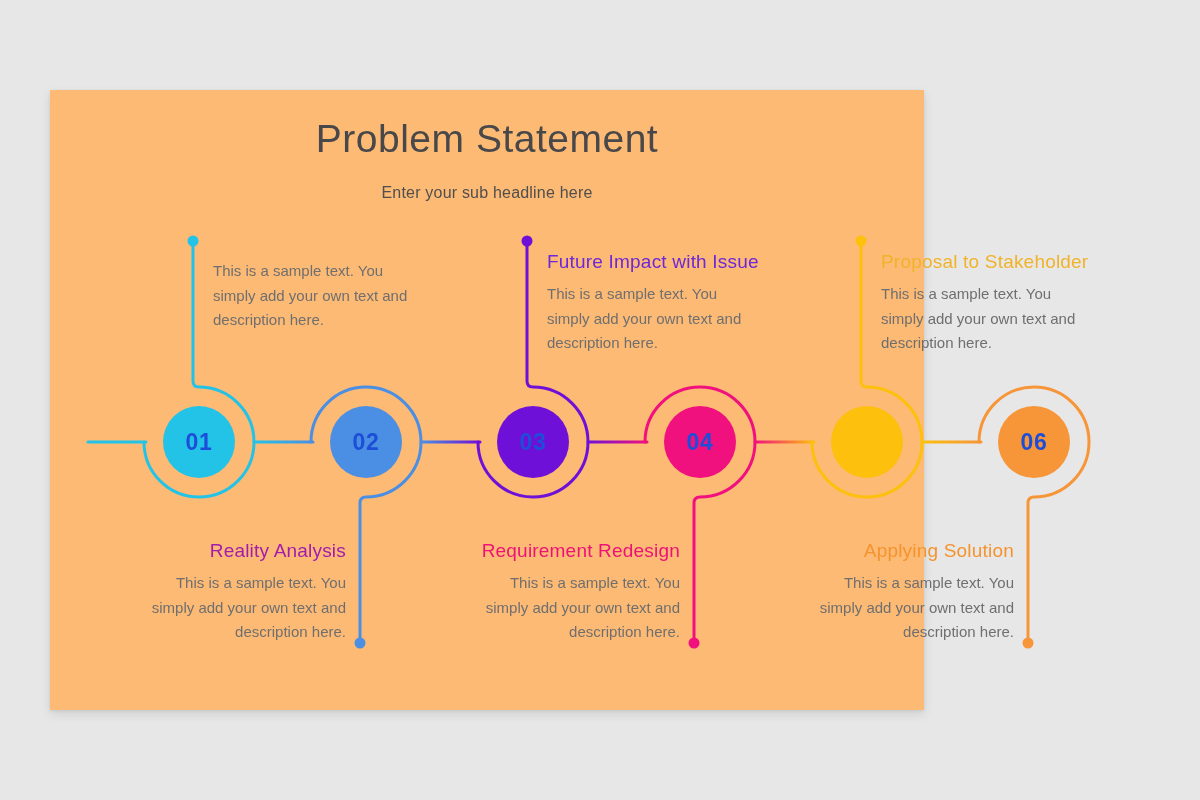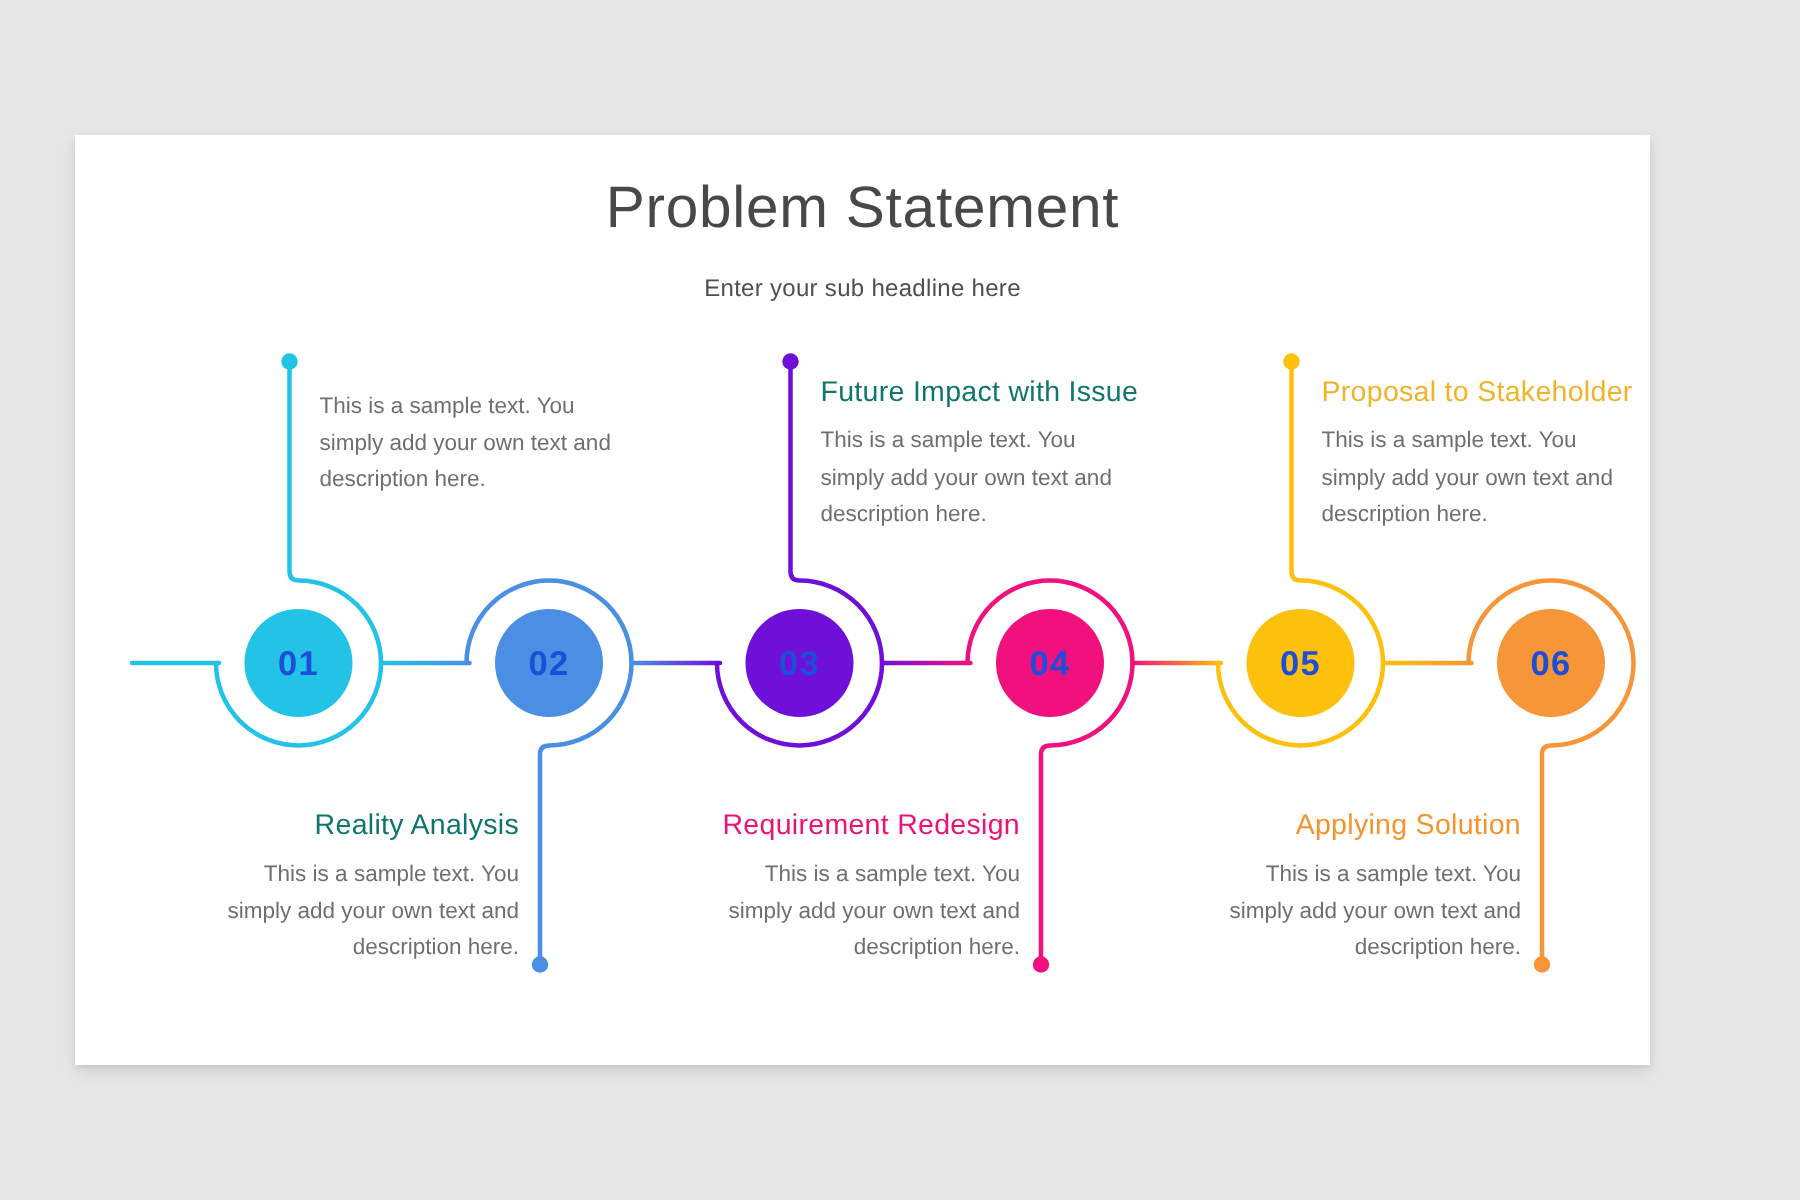--- a/index.html
+++ b/index.html
@@ -4,22 +4,22 @@
 <style>
   html,body{margin:0;padding:0;}
   body{
     width:1200px;height:800px;
     background:#e8e7e7;
     font-family:"Liberation Sans","DejaVu Sans",sans-serif;
     position:relative;overflow:hidden;
   }
   .stage{position:absolute;left:0;top:0;width:1200px;height:800px;}
   .slide{
-    position:absolute;left:50px;top:90px;width:1050px;height:620px;
-    background:#ffffff;
+    position:absolute;left:50px;top:90px;width:874px;height:620px;
+    background:#fdba74;
     box-shadow:0 4px 10px rgba(0,0,0,.10),0 1px 3px rgba(0,0,0,.07);
   }
   .slide-title{
     margin:27px 0 0 0;text-align:center;
     font-size:39px;font-weight:400;color:#48484a;letter-spacing:.5px;
   }
   .slide-subtitle{
     margin:23px 0 0 0;text-align:center;
     font-size:16px;color:#4f4f4f;letter-spacing:.2px;
   }
@@ -102,42 +102,41 @@
 
     <path fill="none" stroke-width="3" stroke-linecap="round" stroke-linejoin="round" d="M979 442 A55 55 0 1 1 1034 497 Q1028 497 1028 503 L1028 643" stroke="#f79539"></path>
     <circle cx="1028" cy="643" r="5.5" fill="#f79539"></circle>
     <circle cx="1034" cy="442" r="36" fill="#f79539"></circle>
   </svg>
 
   <div class="node-number n1">01</div>
   <div class="node-number n2">02</div>
   <div class="node-number n3">03</div>
   <div class="node-number n4">04</div>
-  <div class="node-number n5">05</div>
   <div class="node-number n6">06</div>
 
   <div class="text-block tb-top tb1">
     <div class="tb-desc">
       <div>This is a sample text. You</div>
       <div>simply add your own text and</div>
       <div>description here.</div>
     </div>
   </div>
 
   <div class="text-block tb-bottom tb2">
-    <div class="tb-title" style="color: #0f766e;">Reality Analysis</div>
+    <div class="tb-title" style="color: #a21caf;">Reality Analysis</div>
     <div class="tb-desc">
       <div>This is a sample text. You</div>
       <div>simply add your own text and</div>
       <div>description here.</div>
     </div>
   </div>
 
   <div class="text-block tb-top tb3">
-    <div class="tb-title" style="color: #0f766e;">Future Impact with Issue</div>
+    <div class="tb-title" style="color: #6d28d9;">Future Impact with Issue</div>
     <div class="tb-desc">
       <div>This is a sample text. You</div>
       <div>simply add your own text and</div>
       <div>description here.</div>
     </div>
   </div>
 
   <div class="text-block tb-bottom tb4">
     <div class="tb-title" style="color: rgb(238, 18, 119);">Requirement Redesign</div>
     <div class="tb-desc">

